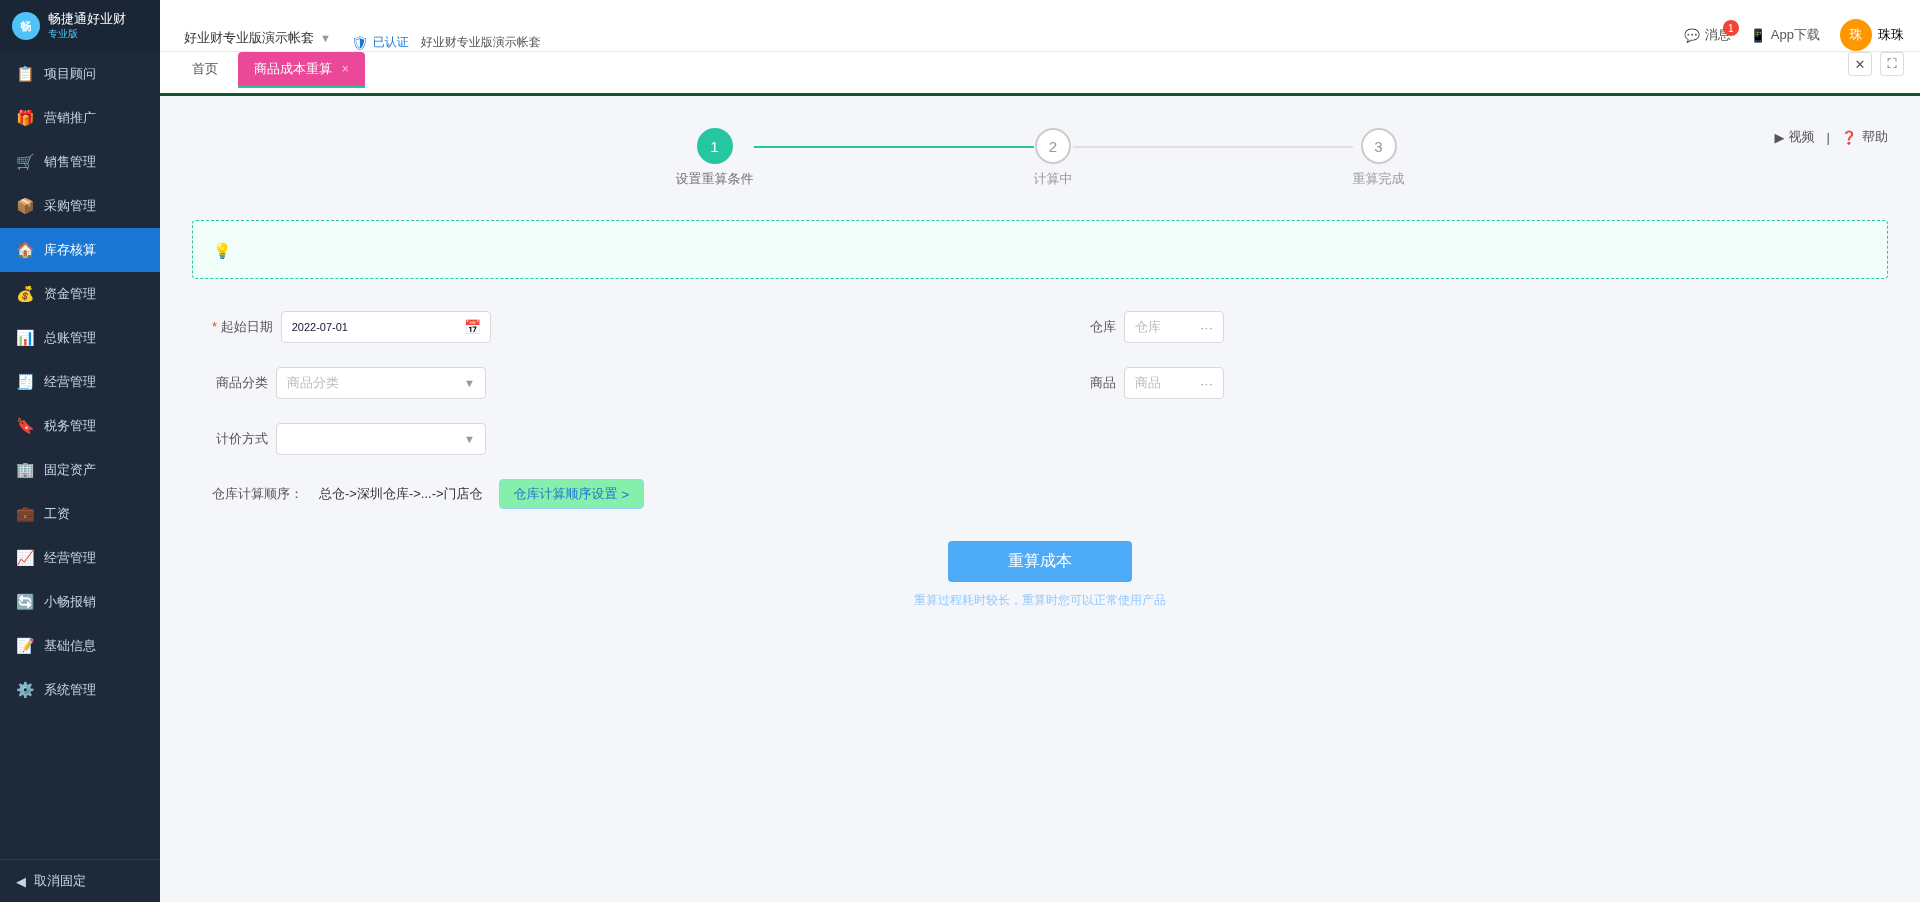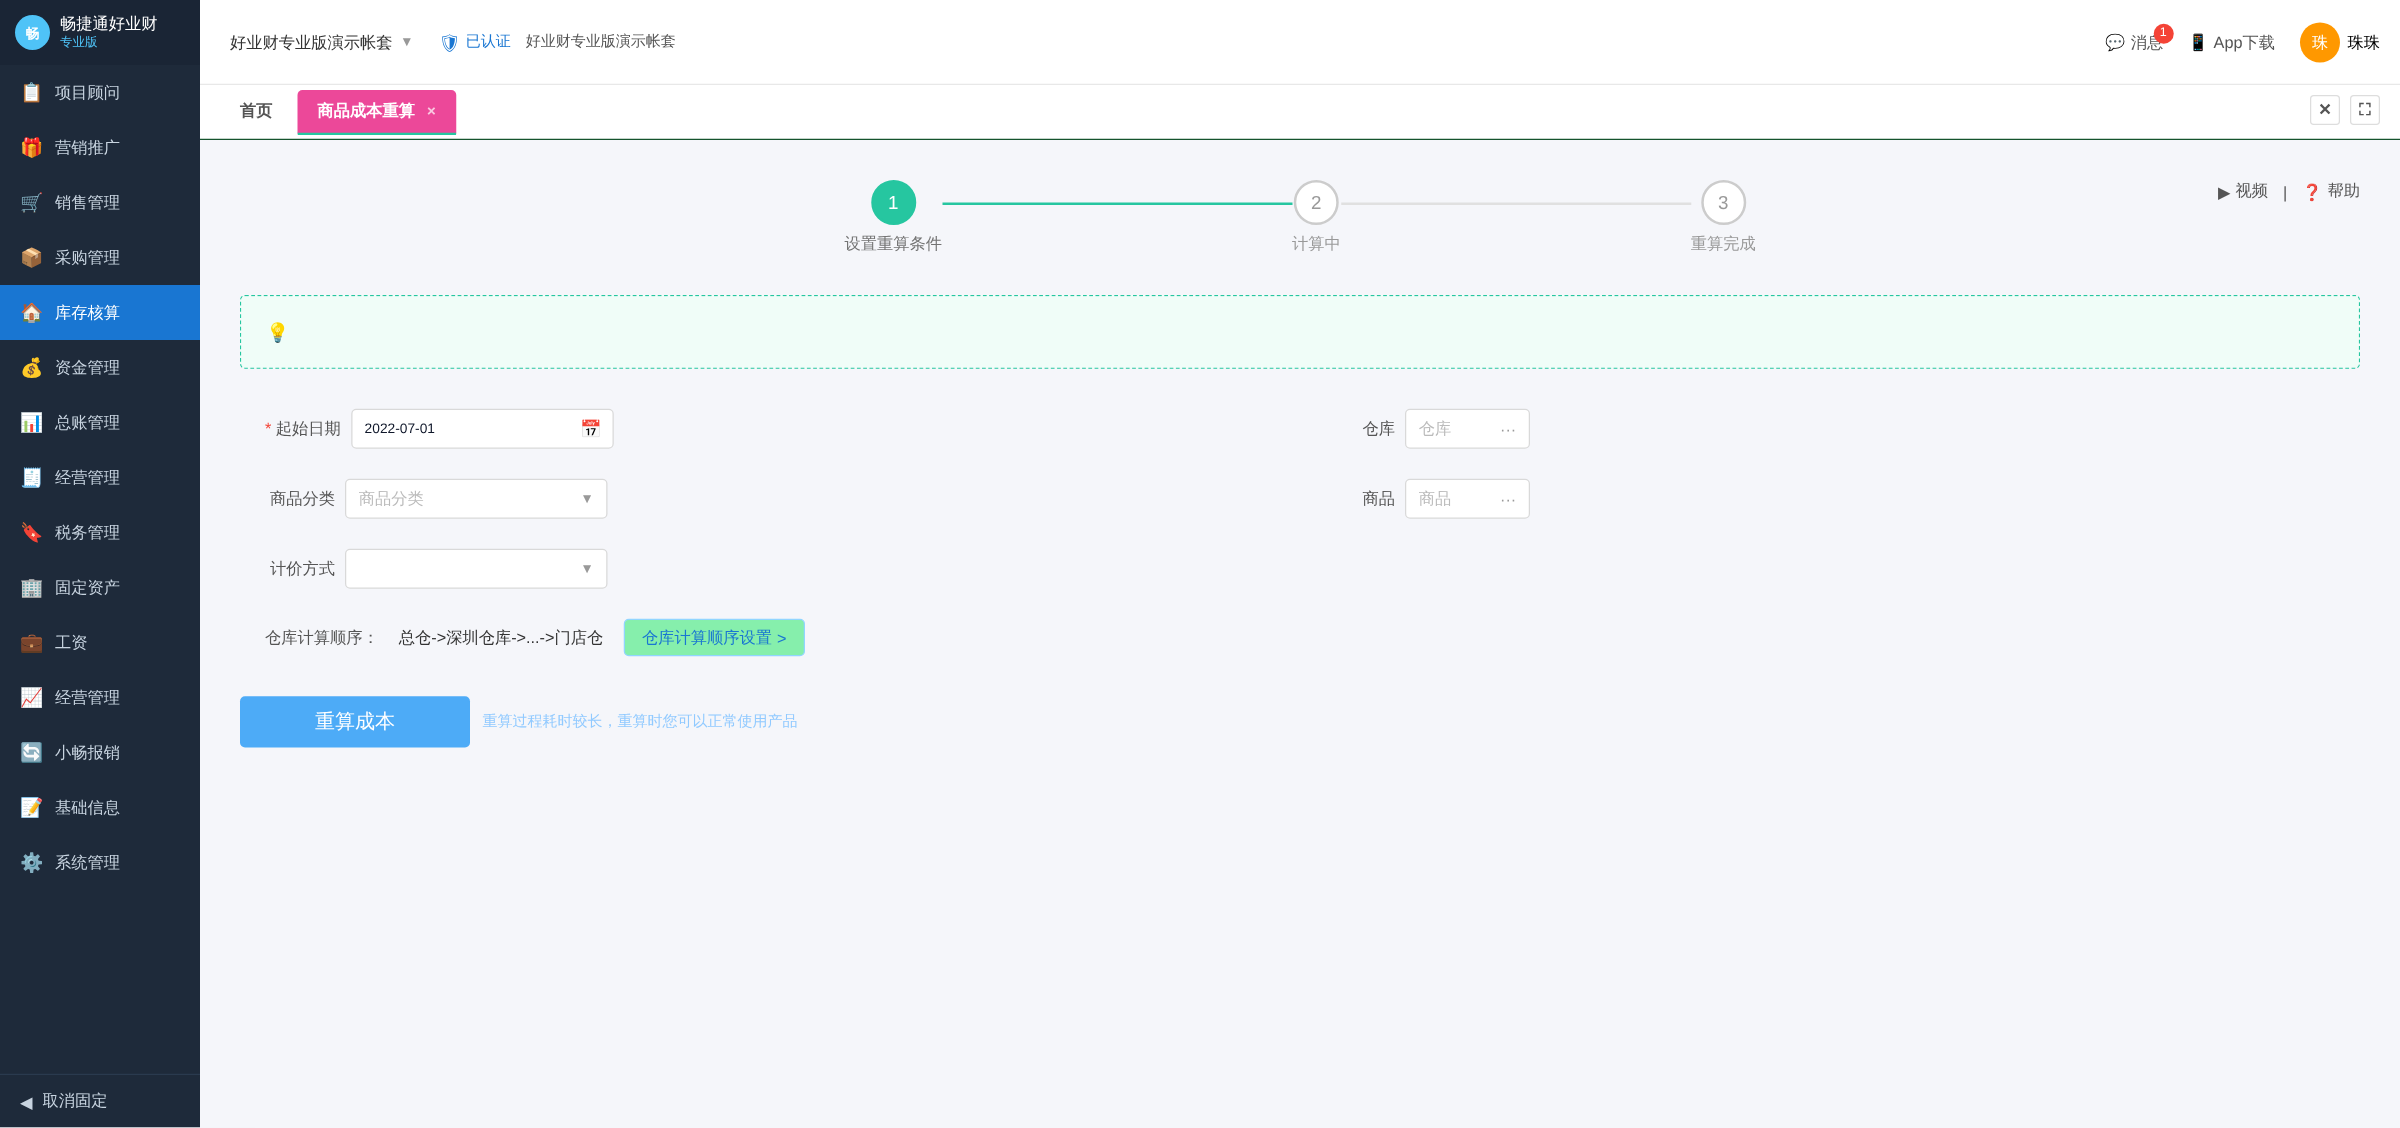--- a/index.html
+++ b/index.html
@@ -73,23 +73,23 @@
       flex: 1;
       display: flex;
       flex-direction: column;
       height: 902px;
       background: #f5f6fa;
     }
 
     
     .topbar {
       background: white;
-      height: 68px;
-      display: flex;
-      align-items: center;
+      height: 52px;
+      display: flex;
+      align-items: flex-end;
       padding: 0 16px;
       border-bottom: 1px solid #e8e8e8;
       gap: 12px;
     }
     .topbar-account-select {
       display: flex;
       align-items: center;
       gap: 6px;
       font-size: 13px;
       color: #333;
@@ -145,25 +145,24 @@
       align-items: center;
       gap: 6px;
       cursor: pointer;
     }
 
     
     .tabbar {
       background: white;
       height: 44px;
       display: flex;
-      align-items: center;
+      align-items: flex-start;
       padding: 0 16px;
-      border-bottom: 1px solid #14532d;
+      border-bottom: 3px solid #14532d;
       gap: 4px;
-      font-weight: bold;
     }
     .tab {
       padding: 8px 16px;
       font-size: 13px;
       cursor: pointer;
       color: #555;
       border-bottom: 2px solid transparent;
     }
     .tab.active {
       background: #ec4899;
@@ -390,20 +389,21 @@
       font-size: 13px;
       cursor: pointer;
       display: flex;
       align-items: center;
       gap: 4px;
     }
 
     
     .recalc-section {
       display: flex;
+      flex-direction: column;
       align-items: center;
       gap: 10px;
       margin-top: 8px;
     }
     .recalc-btn {
       background: #4dabf7;
       color: white;
       border: none;
       border-radius: 4px;
       padding: 10px 60px;

